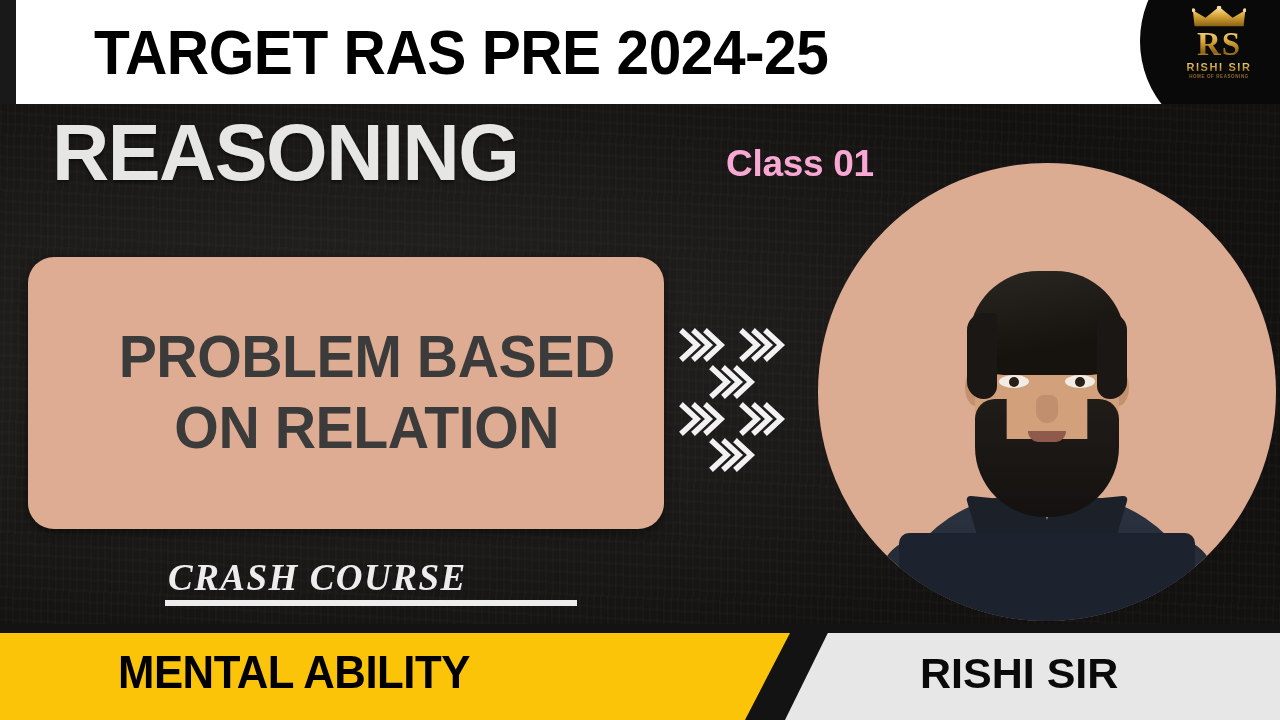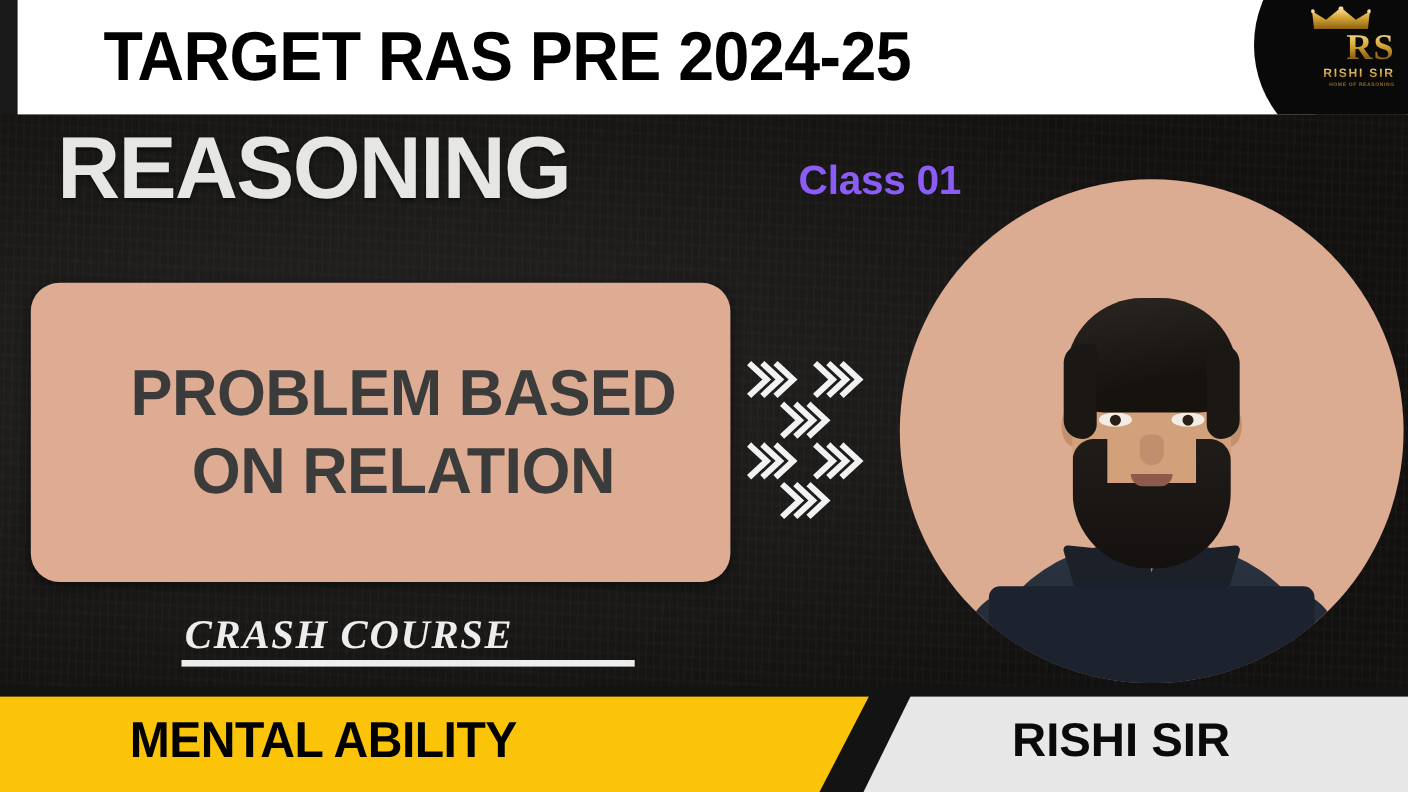--- a/index.html
+++ b/index.html
@@ -58,21 +58,21 @@
     position:absolute; right:-10px; top:-6px;
     width:150px; height:120px;
     background:#090909;
     border-radius:0 0 46% 58%;
   }
 
   
   #brand-logo {
     position:absolute; right:28px; top:6px;
     width:98px; height:92px;
-    text-align:right;
+    text-align:center;
   }
   .crown-icon { display:block; margin:0 auto; height:22px; }
   .rs-mark {
     display:block;
     margin:-1px auto 0;
     font-size:33px; line-height:34px;
     font-weight:900;
     font-family:"Liberation Serif", serif;
     letter-spacing:1px;
     background:linear-gradient(180deg,#FBE6A1 0%, #D9A739 42%, #8C6213 75%, #E3C272 100%);
@@ -103,21 +103,21 @@
     letter-spacing:-1.5px;
     transform:scaleX(0.99);
     transform-origin:left top;
     white-space:nowrap;
     text-shadow:0 2px 4px rgba(0,0,0,0.55);
   }
   #class-label {
     position:absolute; left:726px; top:144px;
     font-size:37px; line-height:40px;
     font-weight:800;
-    color:#8b5cf6;
+    color:#f9a8d4;
     letter-spacing:-0.3px;
     white-space:nowrap;
   }
 
   
   #topic-card {
     position:absolute; left:28px; top:257px;
     width:636px; height:272px;
     background:#DDAC92;
     border-radius:26px;

